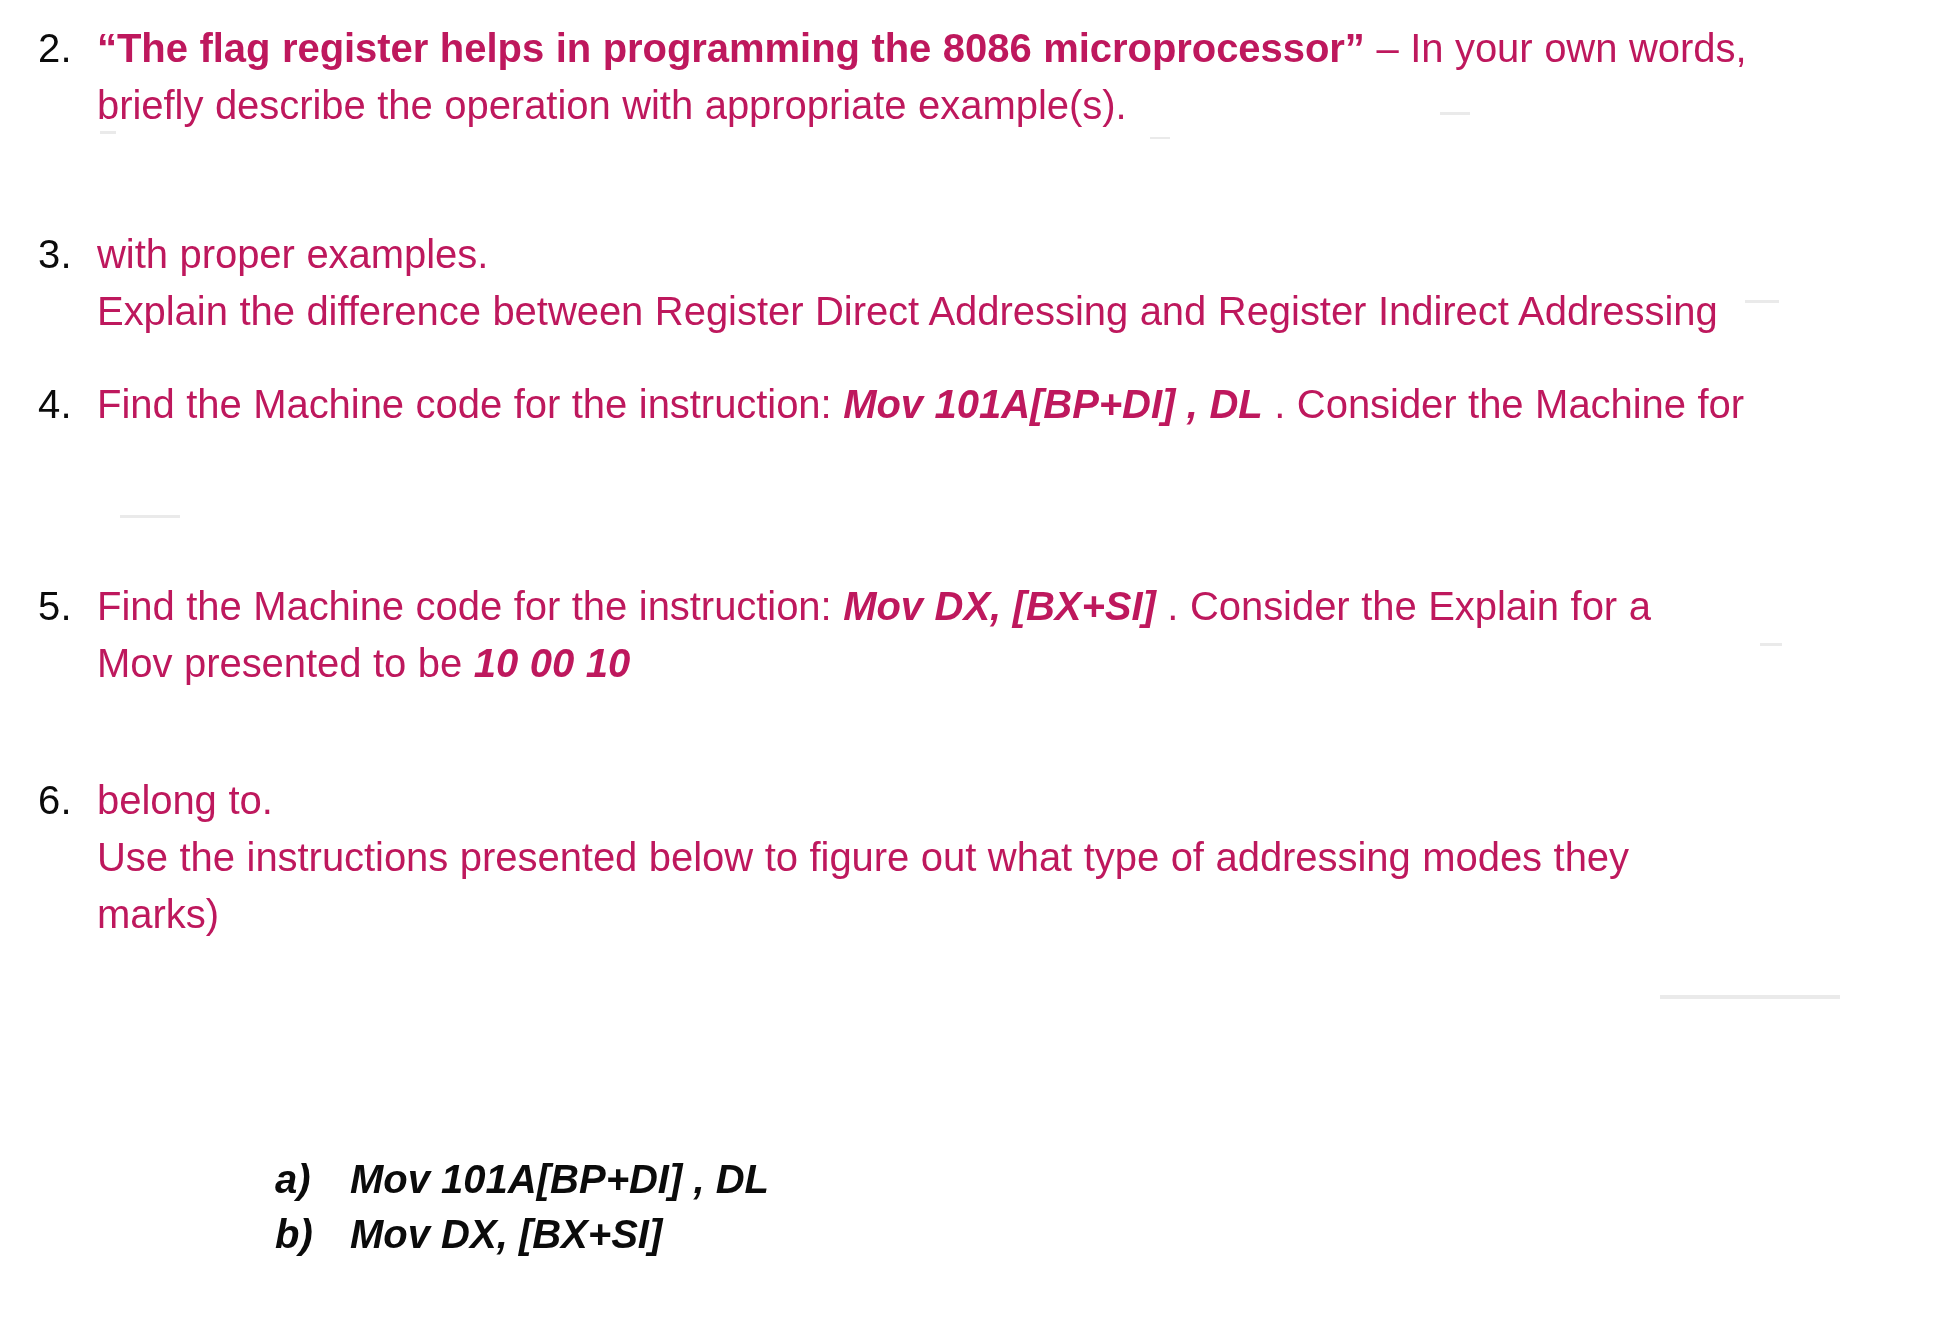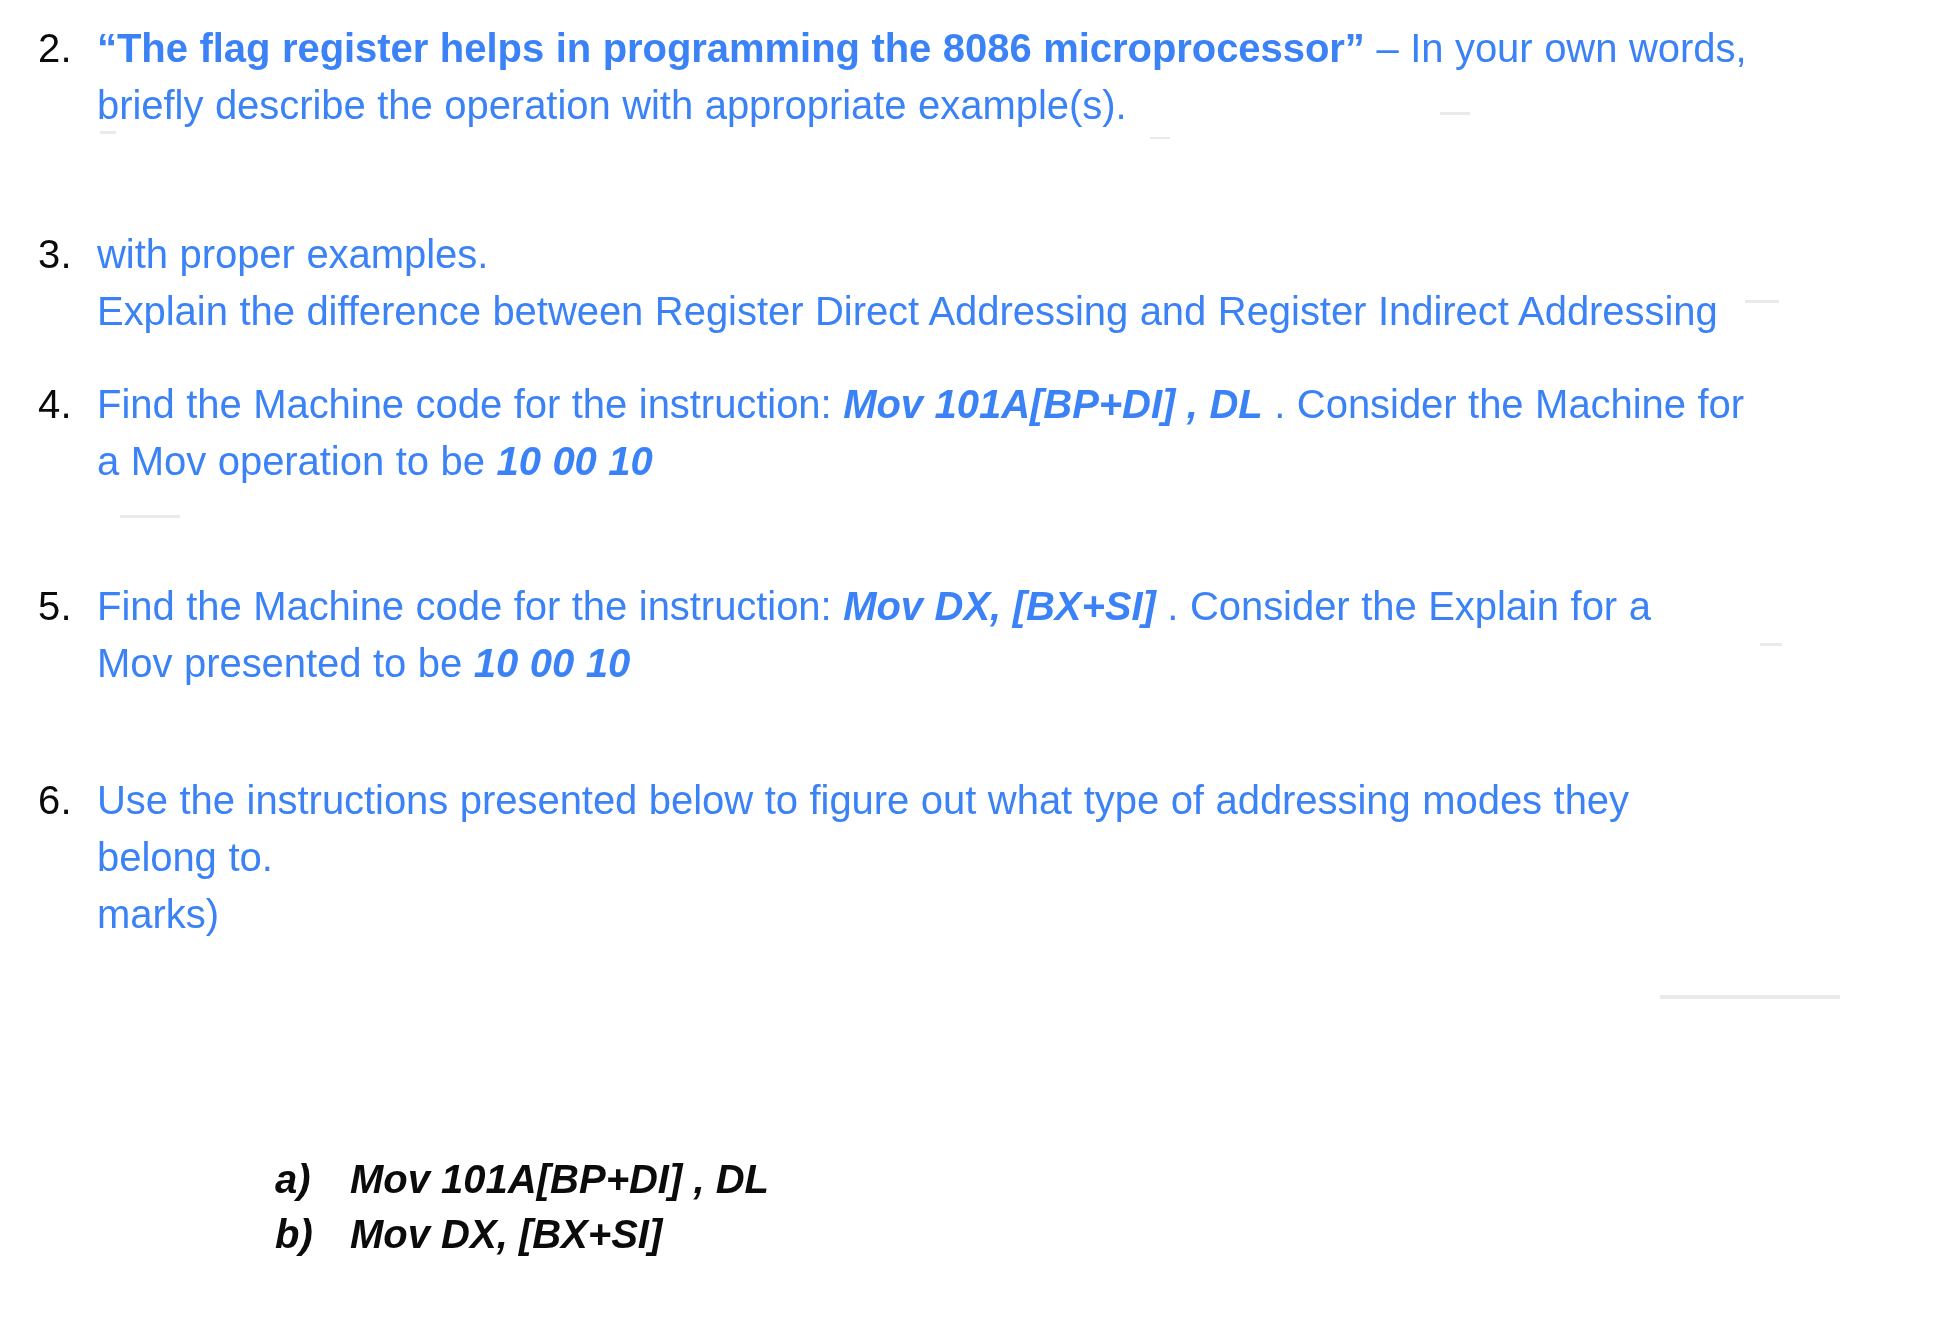--- a/index.html
+++ b/index.html
@@ -47,21 +47,21 @@
     line-height: 57px;
     letter-spacing: 0.2px;
     color: #0b0b0b;
     text-align: left;
   }
 
   .qbody {
     flex: 1 1 auto;
     font-size: 40px;
     line-height: 57px;
-    color: #3b82f6;
+    color: #be185d;
     letter-spacing: -0.05px;
     word-spacing: 0.5px;
   }
 
   .qline {
     display: block;
     white-space: pre-wrap;
   }
 
   
@@ -129,37 +129,36 @@
       <div class="qbody">
         <span class="qline"><span>with proper examples.</span></span>
         <span class="qline"><span>Explain the difference between Register Direct Addressing and Register Indirect Addressing</span></span>
       </div>
     </div>
 
     <div class="qitem" style="top:376px;">
       <div class="qnum">4.</div>
       <div class="qbody">
         <span class="qline"><span>Find the Machine code for the instruction: </span><span class="bi">Mov 101A[BP+DI] , DL</span><span> . Consider the Machine for</span></span>
-        <span class="qline"><span>a Mov operation to be </span><span class="bi">10 00 10</span></span>
       </div>
     </div>
 
     <div class="qitem" style="top:578px;">
       <div class="qnum">5.</div>
       <div class="qbody">
         <span class="qline"><span>Find the Machine code for the instruction: </span><span class="bi">Mov DX, [BX+SI]</span><span> . Consider the Explain for a</span></span>
         <span class="qline"><span>Mov presented to be </span><span class="bi">10 00 10</span></span>
       </div>
     </div>
 
     <div class="qitem" style="top:772px;">
       <div class="qnum">6.</div>
       <div class="qbody">
+        <span class="qline"><span>belong to.</span></span>
         <span class="qline"><span>Use the instructions presented below to figure out what type of addressing modes they</span></span>
-        <span class="qline"><span>belong to.</span></span>
         <span class="qline"><span>marks)</span></span>
       </div>
     </div>
 
   </div>
 
   <div class="sublist">
     <div class="subitem">
       <span class="sublabel">a)</span>
       <span class="subtext">Mov 101A[BP+DI] , DL</span>

